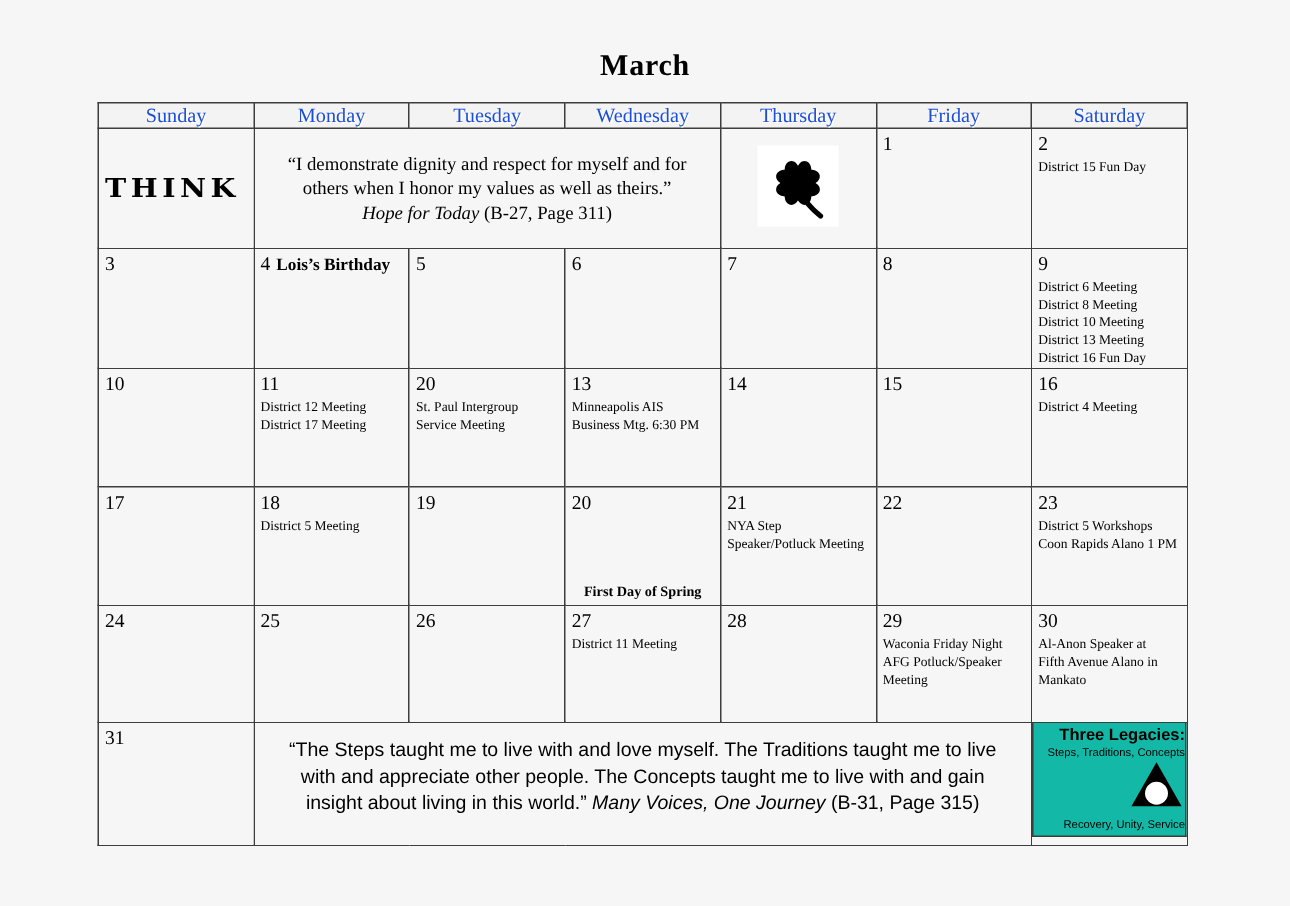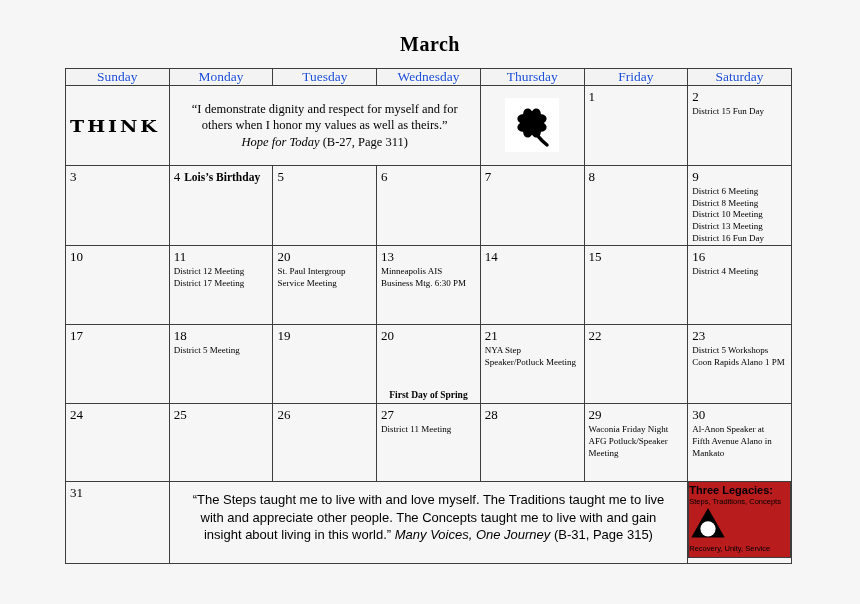--- a/index.html
+++ b/index.html
@@ -41,22 +41,22 @@
     position:absolute;bottom:3px;left:0;right:0;text-align:center;
     font-weight:bold;font-size:9.5px;
   }
   .q2cell{
     vertical-align:top;text-align:center;
     font-family:"Liberation Sans","DejaVu Sans",sans-serif;
     font-size:13px;line-height:1.33;padding:9px 12px 2px 12px;
   }
   .legacies-cell{padding:0;vertical-align:top;}
   .legacies-box{
-    margin:0;border:1px solid #3d3d3d;border-top:none;background:#b91c1c;
-    height:73px;text-align:left;
+    margin:0;border:1px solid #3d3d3d;border-top:none;background:#14b8a6;
+    height:73px;text-align:right;
     font-family:"Liberation Sans","DejaVu Sans",sans-serif;
     padding-top:2px;box-sizing:content-box;
   }
   .tl-title{font-size:11px;font-weight:bold;line-height:1.15;}
   .tl-sub{font-size:7.5px;line-height:1.2;}
   .tl-footer{font-size:7.5px;line-height:1.2;margin-top:1px;}
   .tl-logo{margin-top:1px;}
 </style>
 </head>
 <body>

